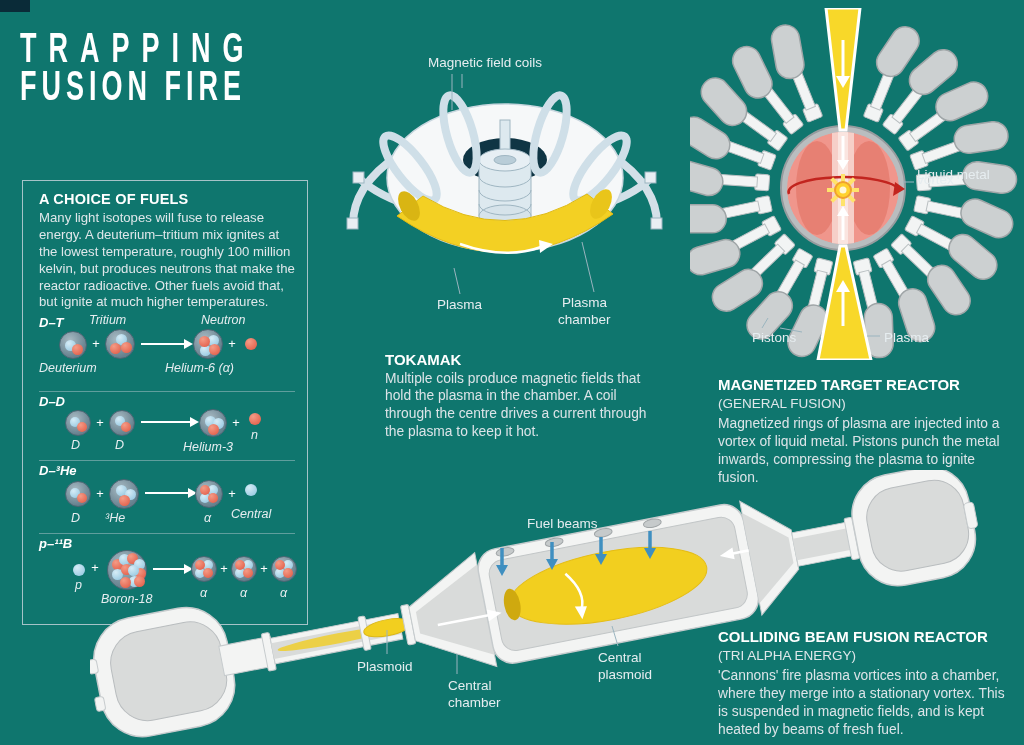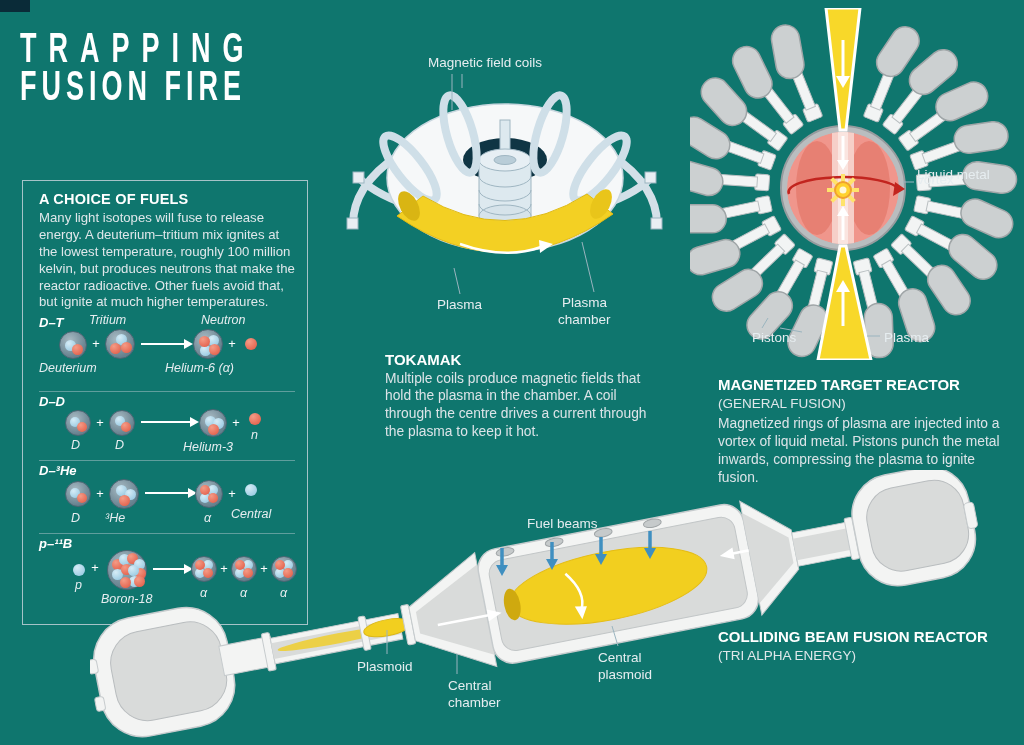--- a/index.html
+++ b/index.html
@@ -413,14 +413,15 @@
   <span class="dlabel" style="left:527px;top:516px">Fuel beams</span>
   <span class="dlabel" style="left:357px;top:659px">Plasmoid</span>
   <span class="dlabel" style="left:448px;top:678px">Central</span>
   <span class="dlabel" style="left:448px;top:695px">chamber</span>
   <span class="dlabel" style="left:598px;top:650px">Central</span>
   <span class="dlabel" style="left:598px;top:667px">plasmoid</span>
 
   <div class="info" style="left:718px;top:627px;width:300px">
     <h3>COLLIDING BEAM FUSION REACTOR</h3>
     <p class="sub">(TRI ALPHA ENERGY)</p>
+    <p>'Cannons' fire plasma vortices into a chamber, where they merge into a stationary vortex. This is suspended in magnetic fields, and is kept heated by beams of fresh fuel.</p>
   </div>
 </div>
 
 </body></html>

